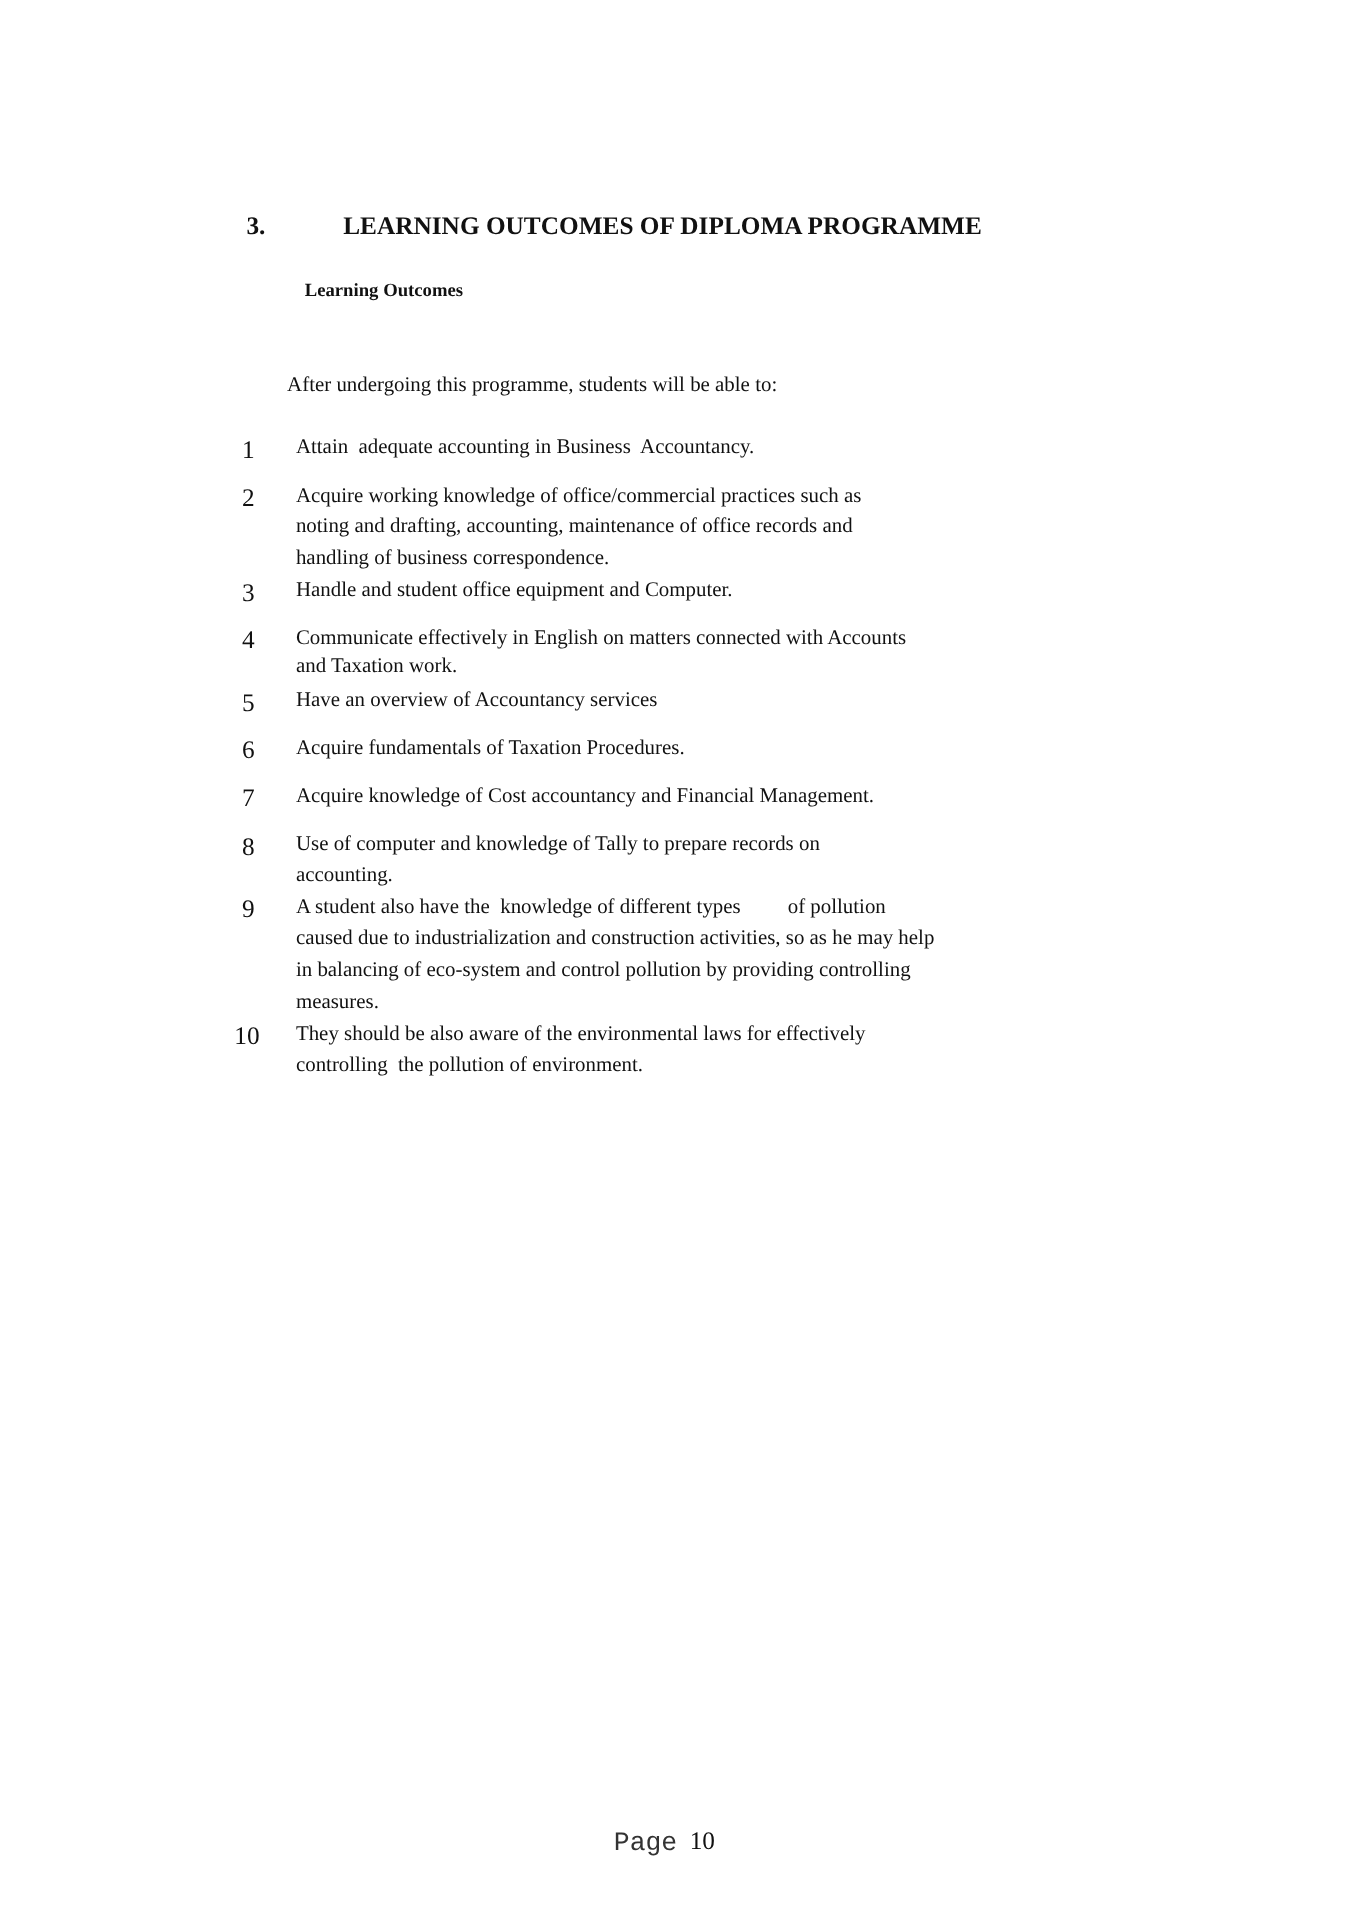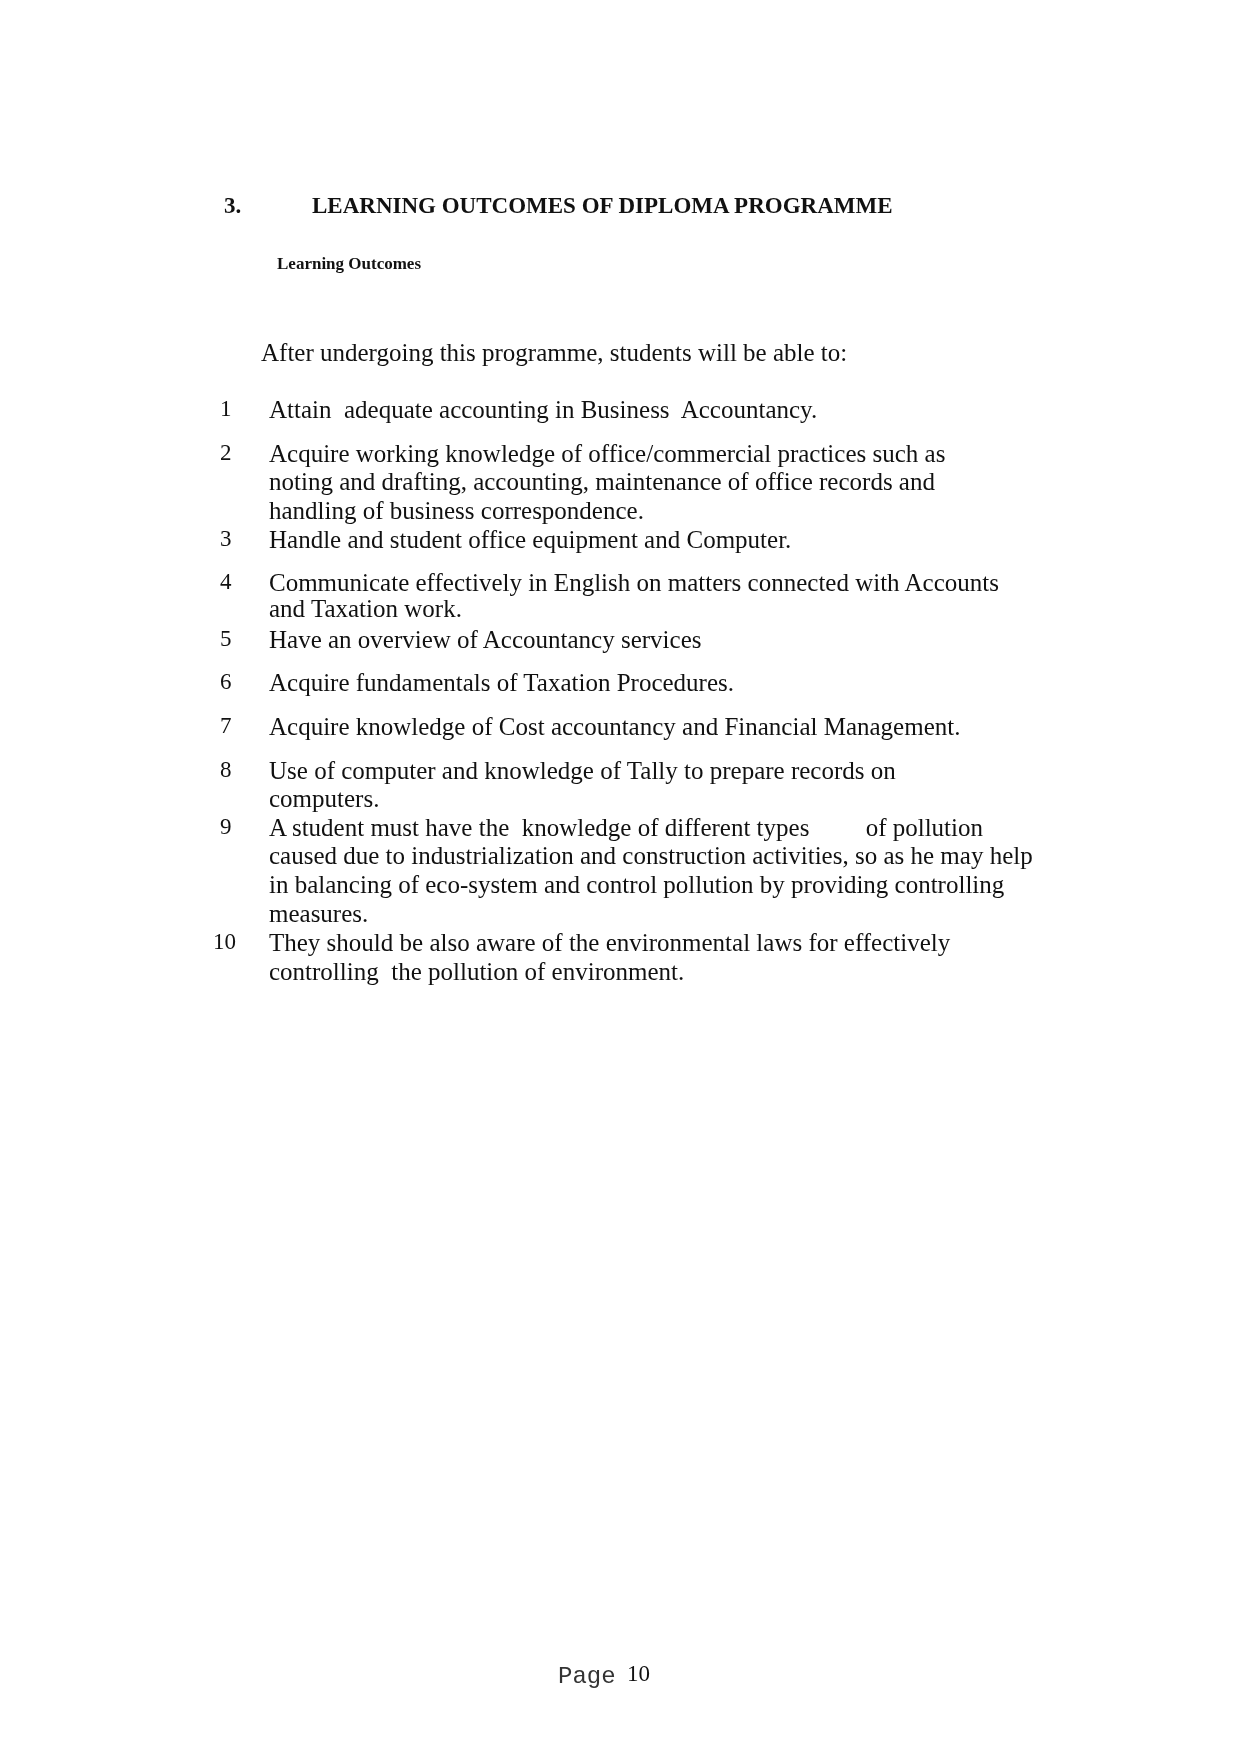--- a/index.html
+++ b/index.html
@@ -1,21 +1,21 @@
 <!DOCTYPE html>
 <html><head>
 <meta charset="utf-8">
 <style>
   html, body { margin: 0; padding: 0; background: #ffffff; }
   body { width: 1241px; height: 1755px; position: relative; overflow: hidden;
          font-family: "Liberation Serif", "DejaVu Serif", serif; color: #111; }
   .abs { position: absolute; white-space: pre; line-height: 1; }
   .h1 { font-size: 23px; font-weight: bold; }
   .h2 { font-size: 17px; font-weight: bold; }
-  .body { font-size: 25px; }
+  .body { font-size: 19px; }
   .num { font-size: 23px; }
   .footer-label { font-family: "Liberation Mono", "DejaVu Sans Mono", monospace; font-size: 24px; color: #333; }
   .footer-num { font-size: 23px; }
 </style>
 </head>
 <body>
 
 <div>
   <div class="abs h1" style="left:224px; top:194px;">3.</div>
   <div class="abs h1" style="left:312px; top:194px;">LEARNING OUTCOMES OF DIPLOMA PROGRAMME</div>
@@ -43,24 +43,24 @@
     <div class="abs body" style="left:269px; top:627px;">Have an overview of Accountancy services</div>
 
     <div class="abs num" style="left:220px; top:670px;">6</div>
     <div class="abs body" style="left:269px; top:670px;">Acquire fundamentals of Taxation Procedures.</div>
 
     <div class="abs num" style="left:220px; top:714px;">7</div>
     <div class="abs body" style="left:269px; top:714px;text-align:right;">Acquire knowledge of Cost accountancy and Financial Management.</div>
 
     <div class="abs num" style="left:220px; top:758px;">8</div>
     <div class="abs body" style="left:269px; top:758px;">Use of computer and knowledge of Tally to prepare records on</div>
-    <div class="abs body" style="left:269px; top:786px;">computers.</div>
+    <div class="abs body" style="left:269px; top:786px;">accounting.</div>
 
     <div class="abs num" style="left:220px; top:815px;">9</div>
-    <div class="abs body" style="left:269px; top:815px;">A student must have the  knowledge of different types         of pollution</div>
+    <div class="abs body" style="left:269px; top:815px;">A student also have the  knowledge of different types         of pollution</div>
     <div class="abs body" style="left:269px; top:843px;">caused due to industrialization and construction activities, so as he may help</div>
     <div class="abs body" style="left:269px; top:872px;">in balancing of eco-system and control pollution by providing controlling</div>
     <div class="abs body" style="left:269px; top:901px;">measures.</div>
 
     <div class="abs num" style="left:213px; top:930px;">10</div>
     <div class="abs body" style="left:269px; top:930px;">They should be also aware of the environmental laws for effectively</div>
     <div class="abs body" style="left:269px; top:959px;">controlling  the pollution of environment.</div>
   </div>
 
   <div>

